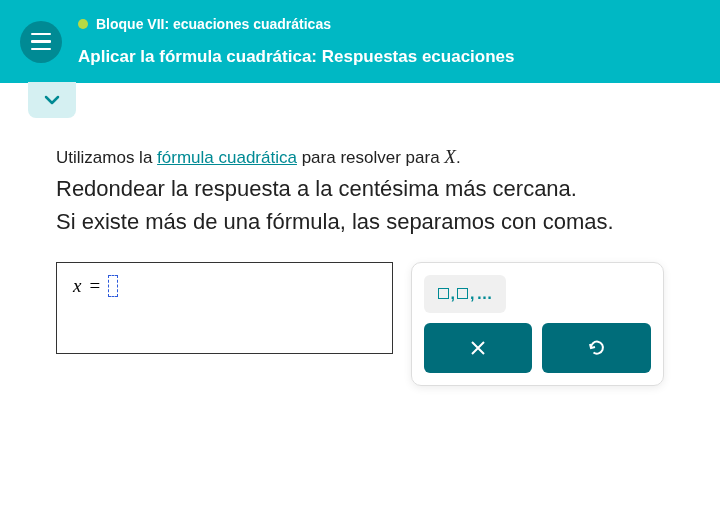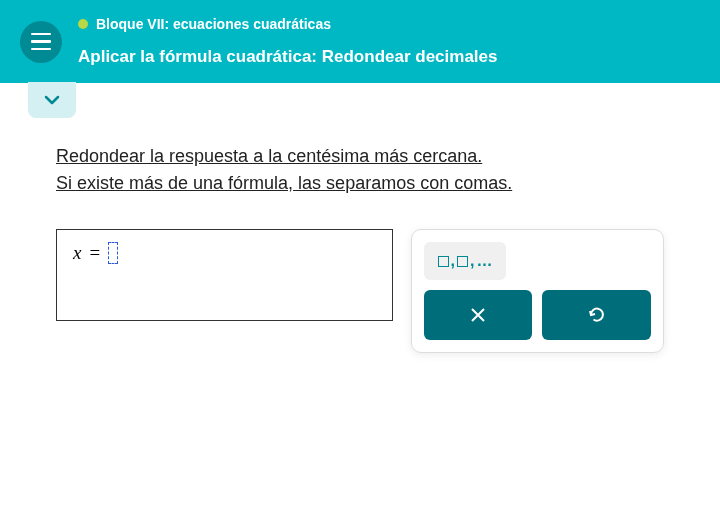--- a/index.html
+++ b/index.html
@@ -105,25 +105,24 @@
     }
     .equation .num {
       font-style: normal;
     }
     .equation .exp {
       font-size: 15px;
       vertical-align: super;
       font-style: normal;
     }
     .instruction2 {
-      font-size: 18px;
+      font-size: 22px;
       color: #222;
       line-height: 1.5;
-      margin-bottom: 32px;
-      text-decoration: underline;
+      margin-bottom: 24px;
     }
     .answer-row {
       display: flex;
       gap: 18px;
       align-items: flex-start;
     }
     .answer-box {
       border: 1px solid #333;
       width: 340px;
       height: 92px;
@@ -208,31 +207,34 @@
   <div class="menu-btn">
     <div class="menu-line"></div>
     <div class="menu-line"></div>
     <div class="menu-line"></div>
   </div>
   <div class="header-text">
     <div class="subtitle">
       <span class="dot"></span>
       <span class="subtitle-text">Bloque VII: ecuaciones cuadráticas</span>
     </div>
-    <div class="title-text">Aplicar la fórmula cuadrática: Redondear decimales</div>
+    <div class="title-text">Aplicar la fórmula cuadrática: Respuestas ecuaciones</div>
   </div>
 </div>
 
 <div class="dropdown-tab">
   <svg class="chevron" viewBox="0 0 16 10">
     <path d="M2 2 L8 8 L14 2" stroke="#008a94" stroke-width="2.5" fill="none" stroke-linecap="round" stroke-linejoin="round"></path>
   </svg>
 </div>
 
 <div class="content">
+  <p class="instruction">
+    <span>Utilizamos la </span><a class="link">fórmula cuadrática</a><span> para resolver para </span><span class="math-var">X</span><span>.</span>
+  </p>
 
 
   <p class="instruction2">
     <span>Redondear la respuesta a la centésima más cercana.</span><br>
     <span>Si existe más de una fórmula, las separamos con comas.</span>
   </p>
 
   <div class="answer-row">
     <div class="answer-box">
       <div class="answer-eq">

